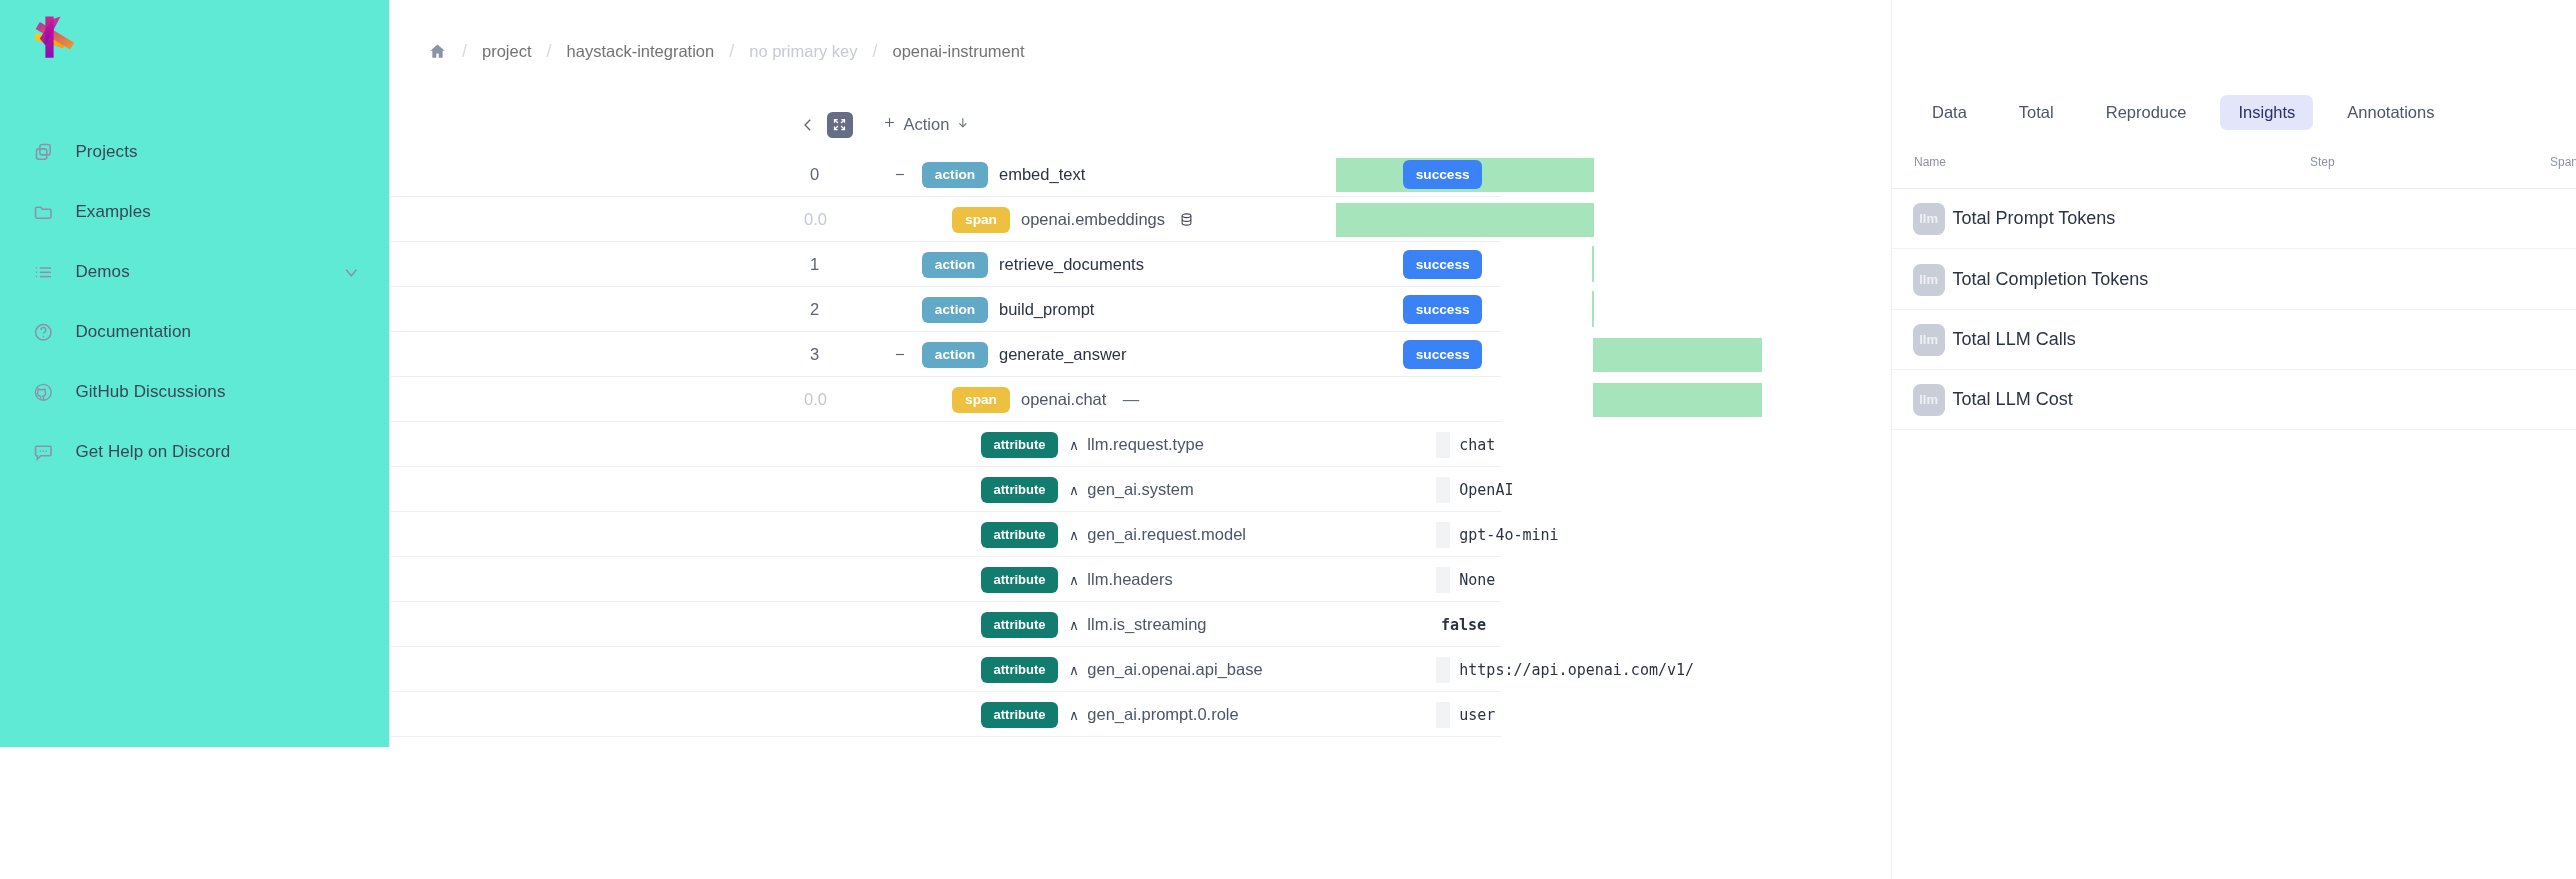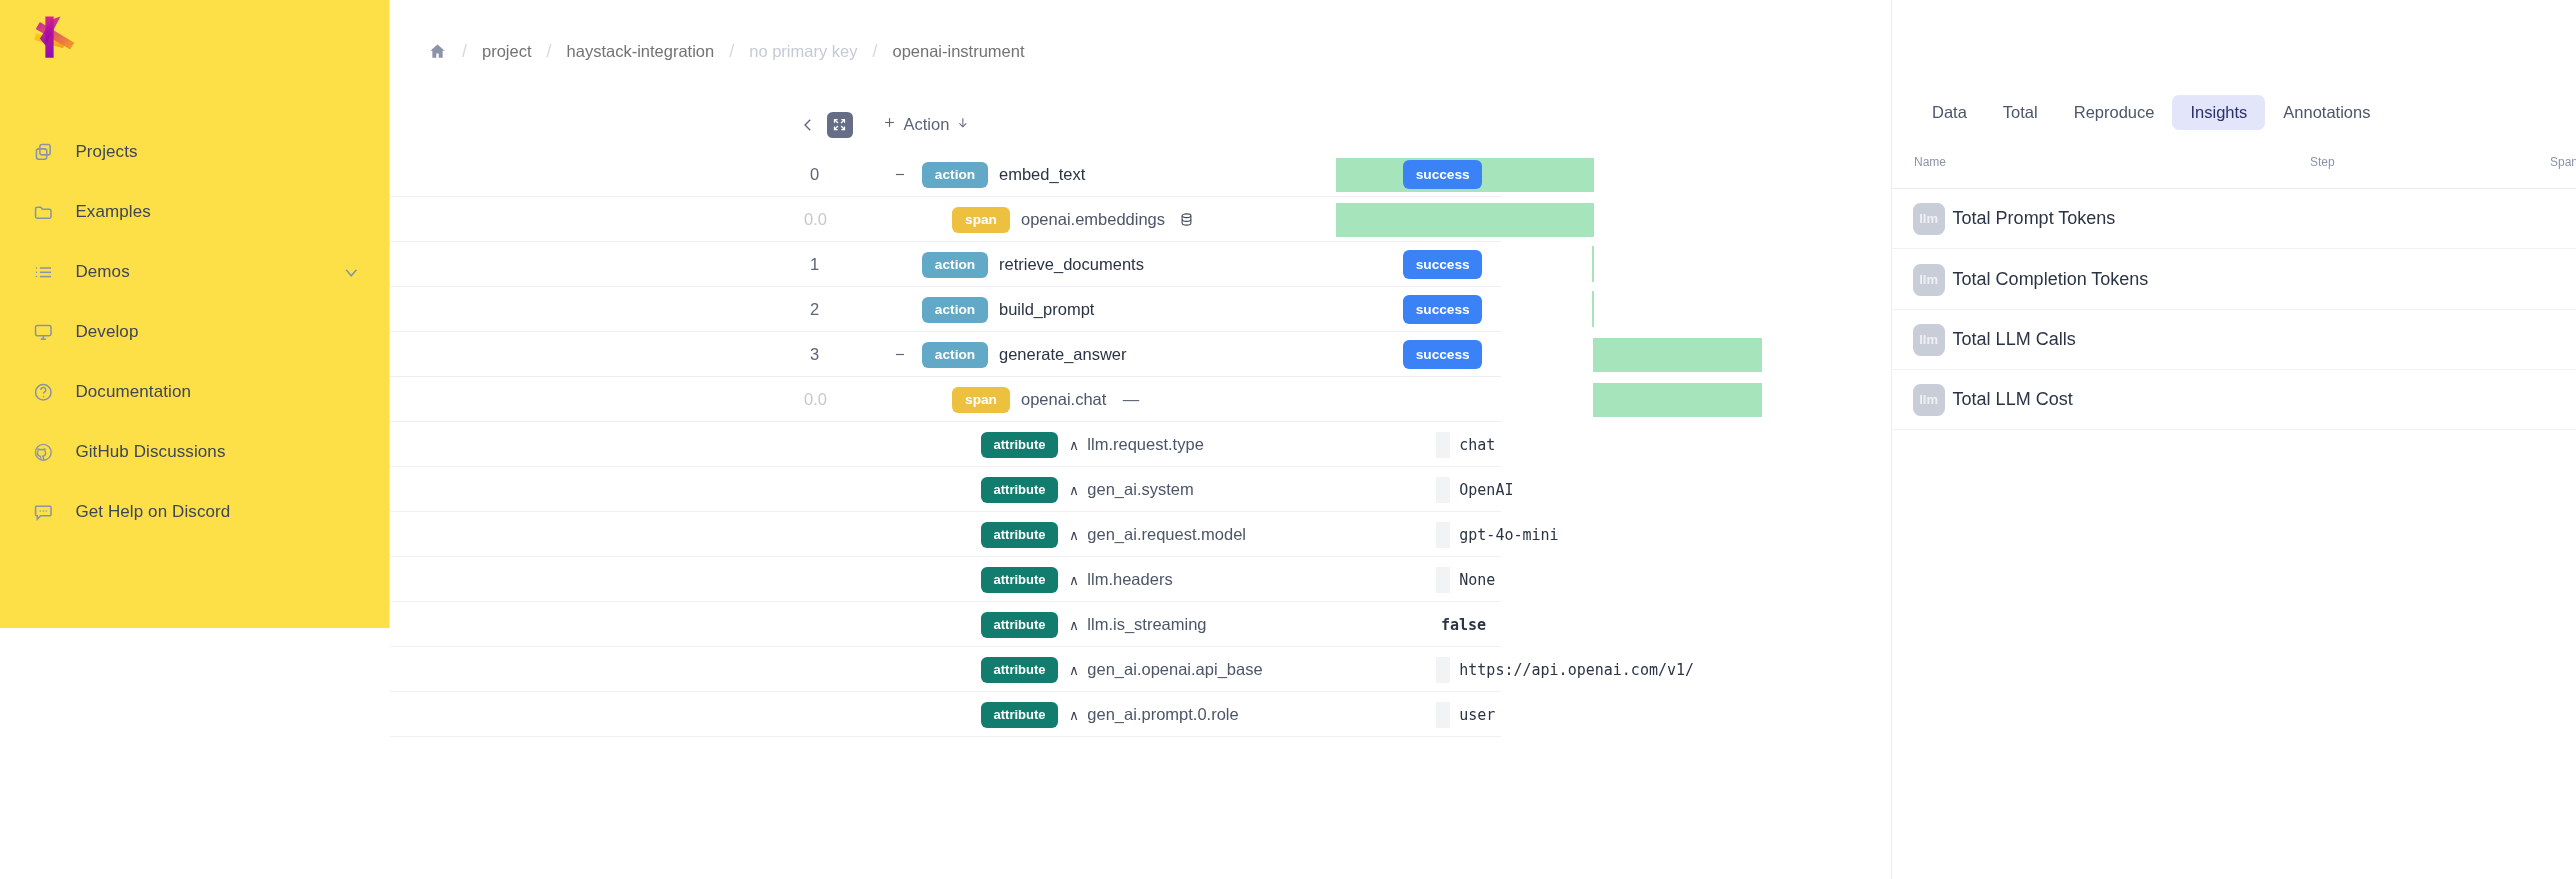--- a/index.html
+++ b/index.html
@@ -7,24 +7,24 @@
     width: 2576px; height: 880px;
     background: #ffffff;
     font-family: "Liberation Sans", sans-serif;
     color: #394458;
     overflow: hidden;
   }
   .app { display: flex; width: 2576px; height: 880px; }
 
   
   .sidebar {
-    width: 390px; height: 628px;
+    width: 390px; height: 747px;
     flex: 0 0 390px;
     border-right: 0.7px solid #e6e8ec;
-    background: #fde047;
+    background: #5eead4;
     position: relative;
     padding-left: 28px;
   }
   .logo { position: absolute; left: 33px; top: 15px; width: 55px; height: 47px; }
   .nav { position: absolute; left: 0; top: 122px; width: 100%; }
   .nav-item {
     display: flex; align-items: center;
     height: 60px; padding-left: 30px; padding-right: 27.4px;
     cursor: pointer;
   }
@@ -162,21 +162,21 @@
 
   
   .rpanel {
     position: absolute; left: 1501px; top: 0;
     width: 1075px; height: 880px;
     border-left: 0.7px solid #eceef2;
     background: #fff;
   }
   .rtabs {
     position: absolute; left: 0; top: 95px;
-    display: flex; align-items: center; gap: 0;
+    display: flex; align-items: center; gap: 16px;
   }
   .rtab {
     font-size: 16.5px; color: #4c5668;
     padding: 8.2px 18px; border-radius: 6.9px; cursor: pointer;
     white-space: nowrap;
   }
   .rtab:first-child { margin-left: 22px; }
   .rtab.active { background: #e3e5fb; color: #2b3068; }
 
   .ihead {
@@ -269,30 +269,20 @@
           </svg>
         </span>
         <span class="nav-label">Demos</span>
         <span class="nav-chev">
           <svg width="20.6" height="20.6" viewBox="0 0 24 24" fill="none" stroke="currentColor" stroke-width="1.8">
             <polyline points="6,9 12,16 18,9"></polyline>
           </svg>
         </span>
       </div>
 
-      <div class="nav-item">
-        <span class="nav-icon">
-          <svg width="20.6" height="20.6" viewBox="0 0 24 24" fill="none" stroke="currentColor" stroke-width="1.8">
-            <rect x="3" y="4" width="18" height="12" rx="2"></rect>
-              <line x1="9" y1="20" x2="15" y2="20"></line>
-              <line x1="12" y1="16" x2="12" y2="20"></line>
-          </svg>
-        </span>
-        <span class="nav-label">Develop</span>
-      </div>
 
       <div class="nav-item">
         <span class="nav-icon">
           <svg width="20.6" height="20.6" viewBox="0 0 24 24" fill="none" stroke="currentColor" stroke-width="1.8">
             <circle cx="12" cy="12" r="9"></circle>
               <path d="M9.3 9.2a2.8 2.8 0 115.2 1.4c-.7 1-2.2 1.3-2.2 2.7"></path>
               <circle cx="12.2" cy="16.8" r=".9" fill="currentColor" stroke="none"></circle>
           </svg>
         </span>
         <span class="nav-label">Documentation</span>

